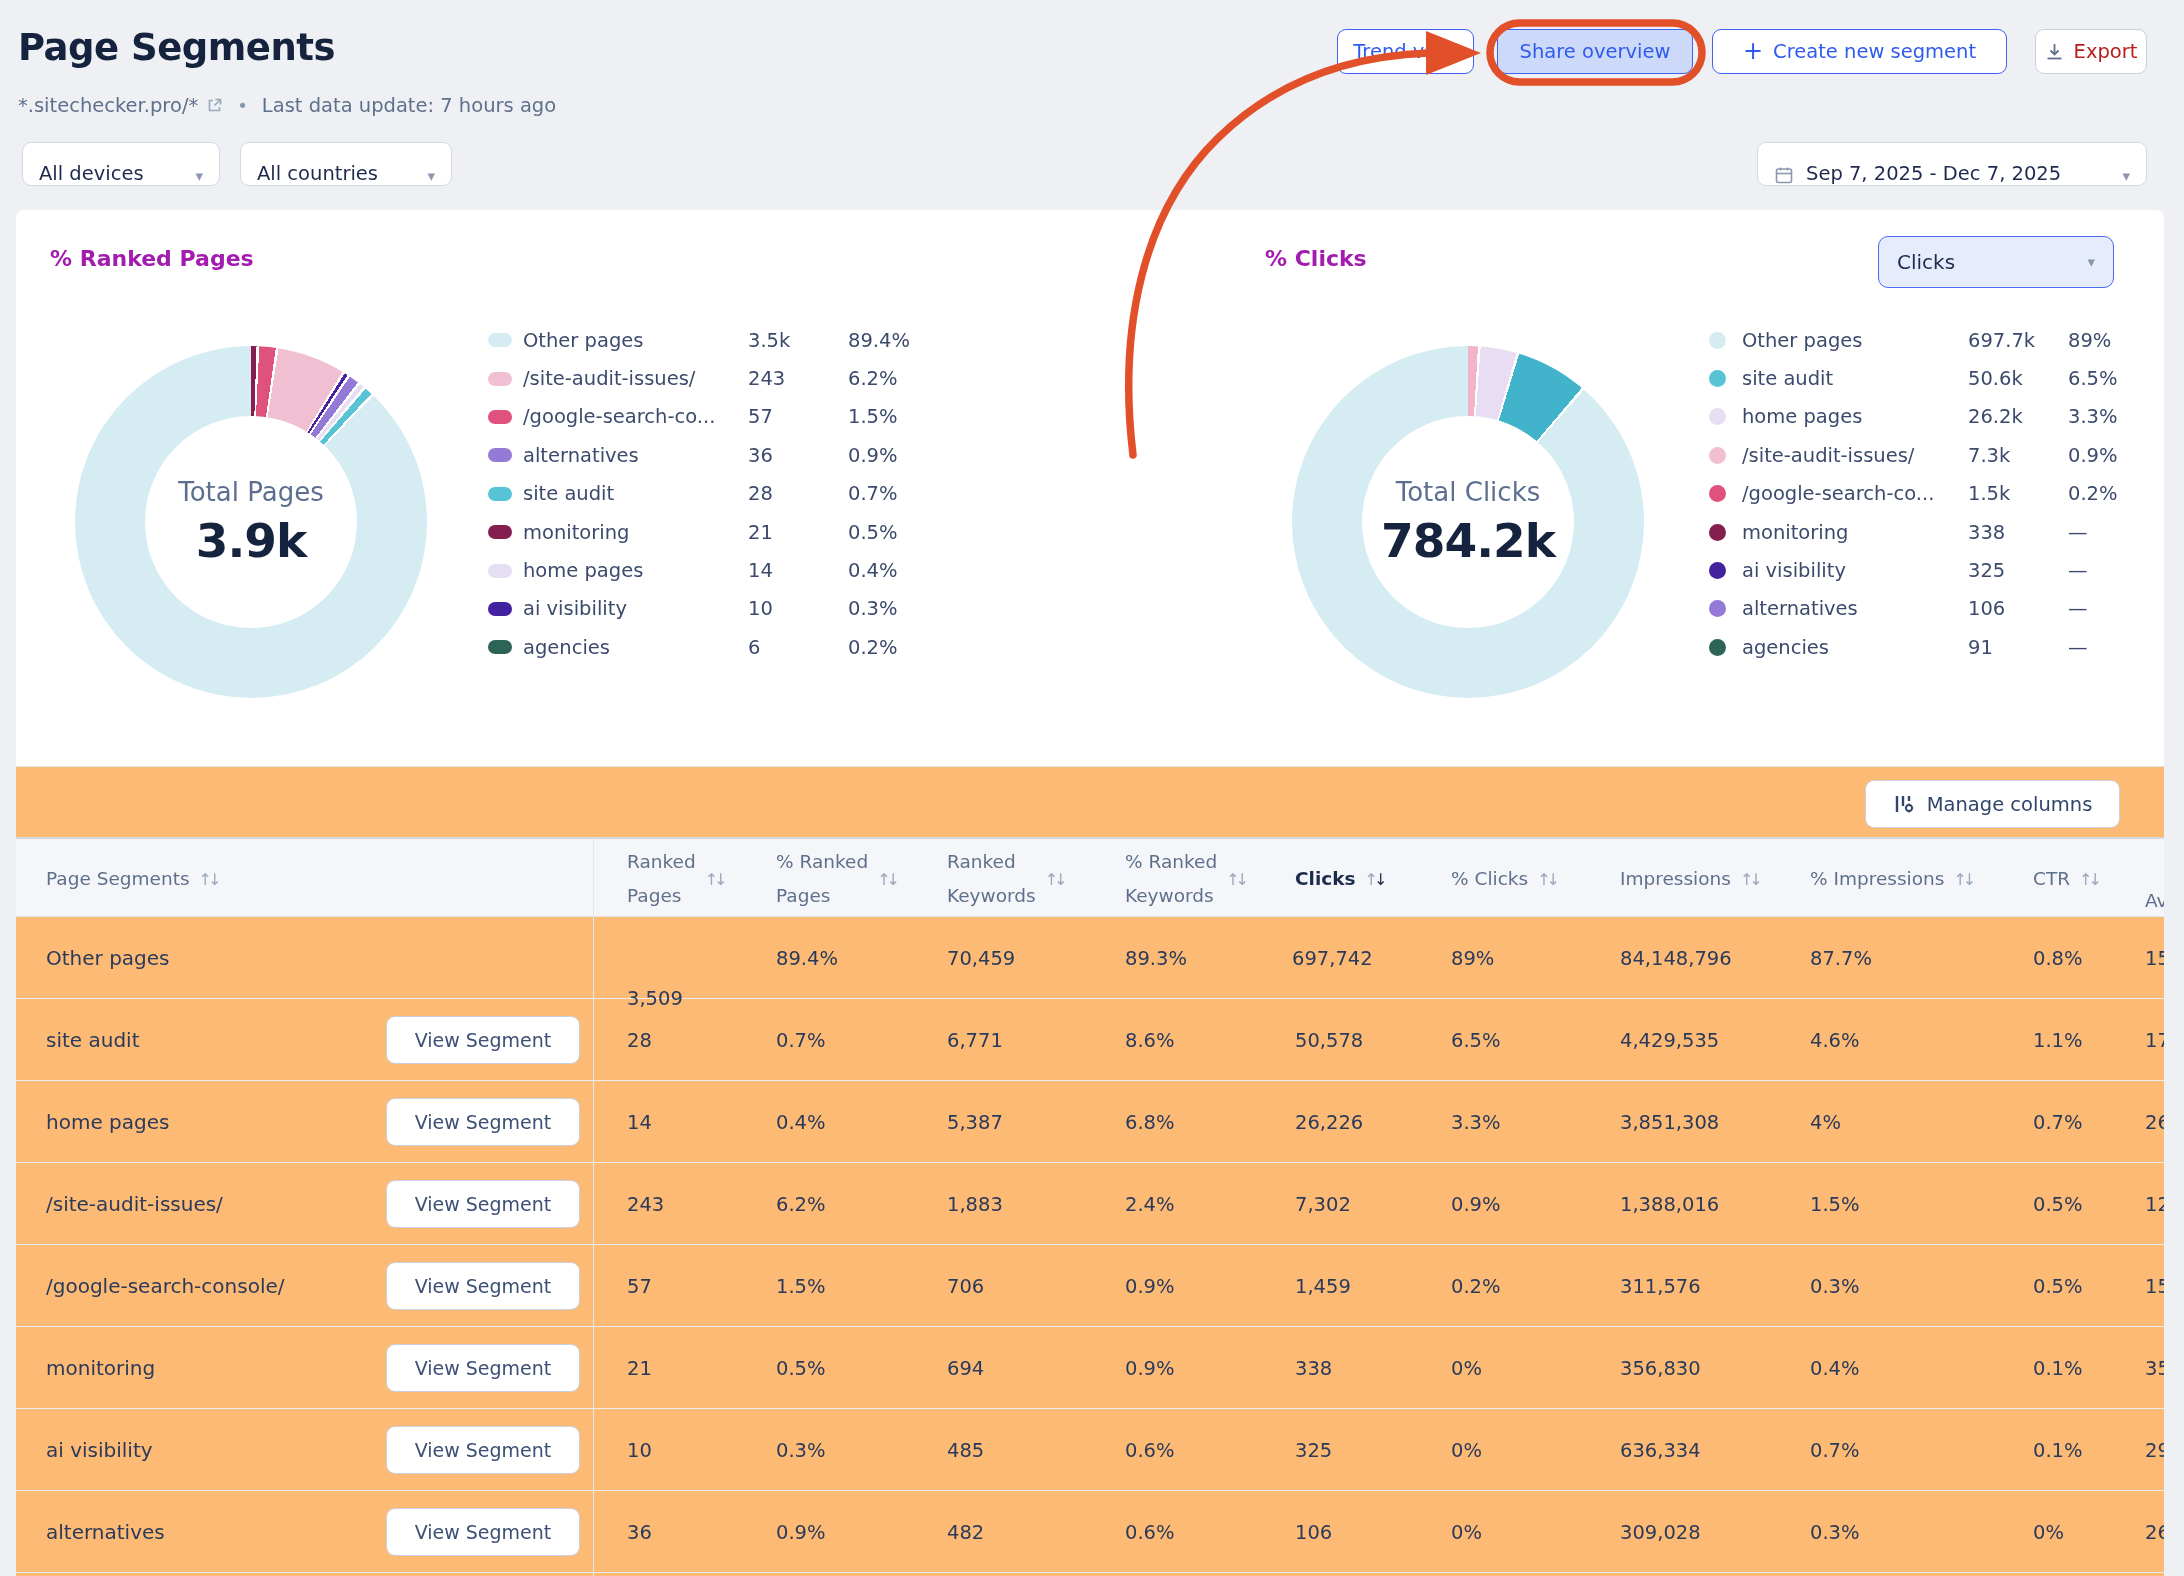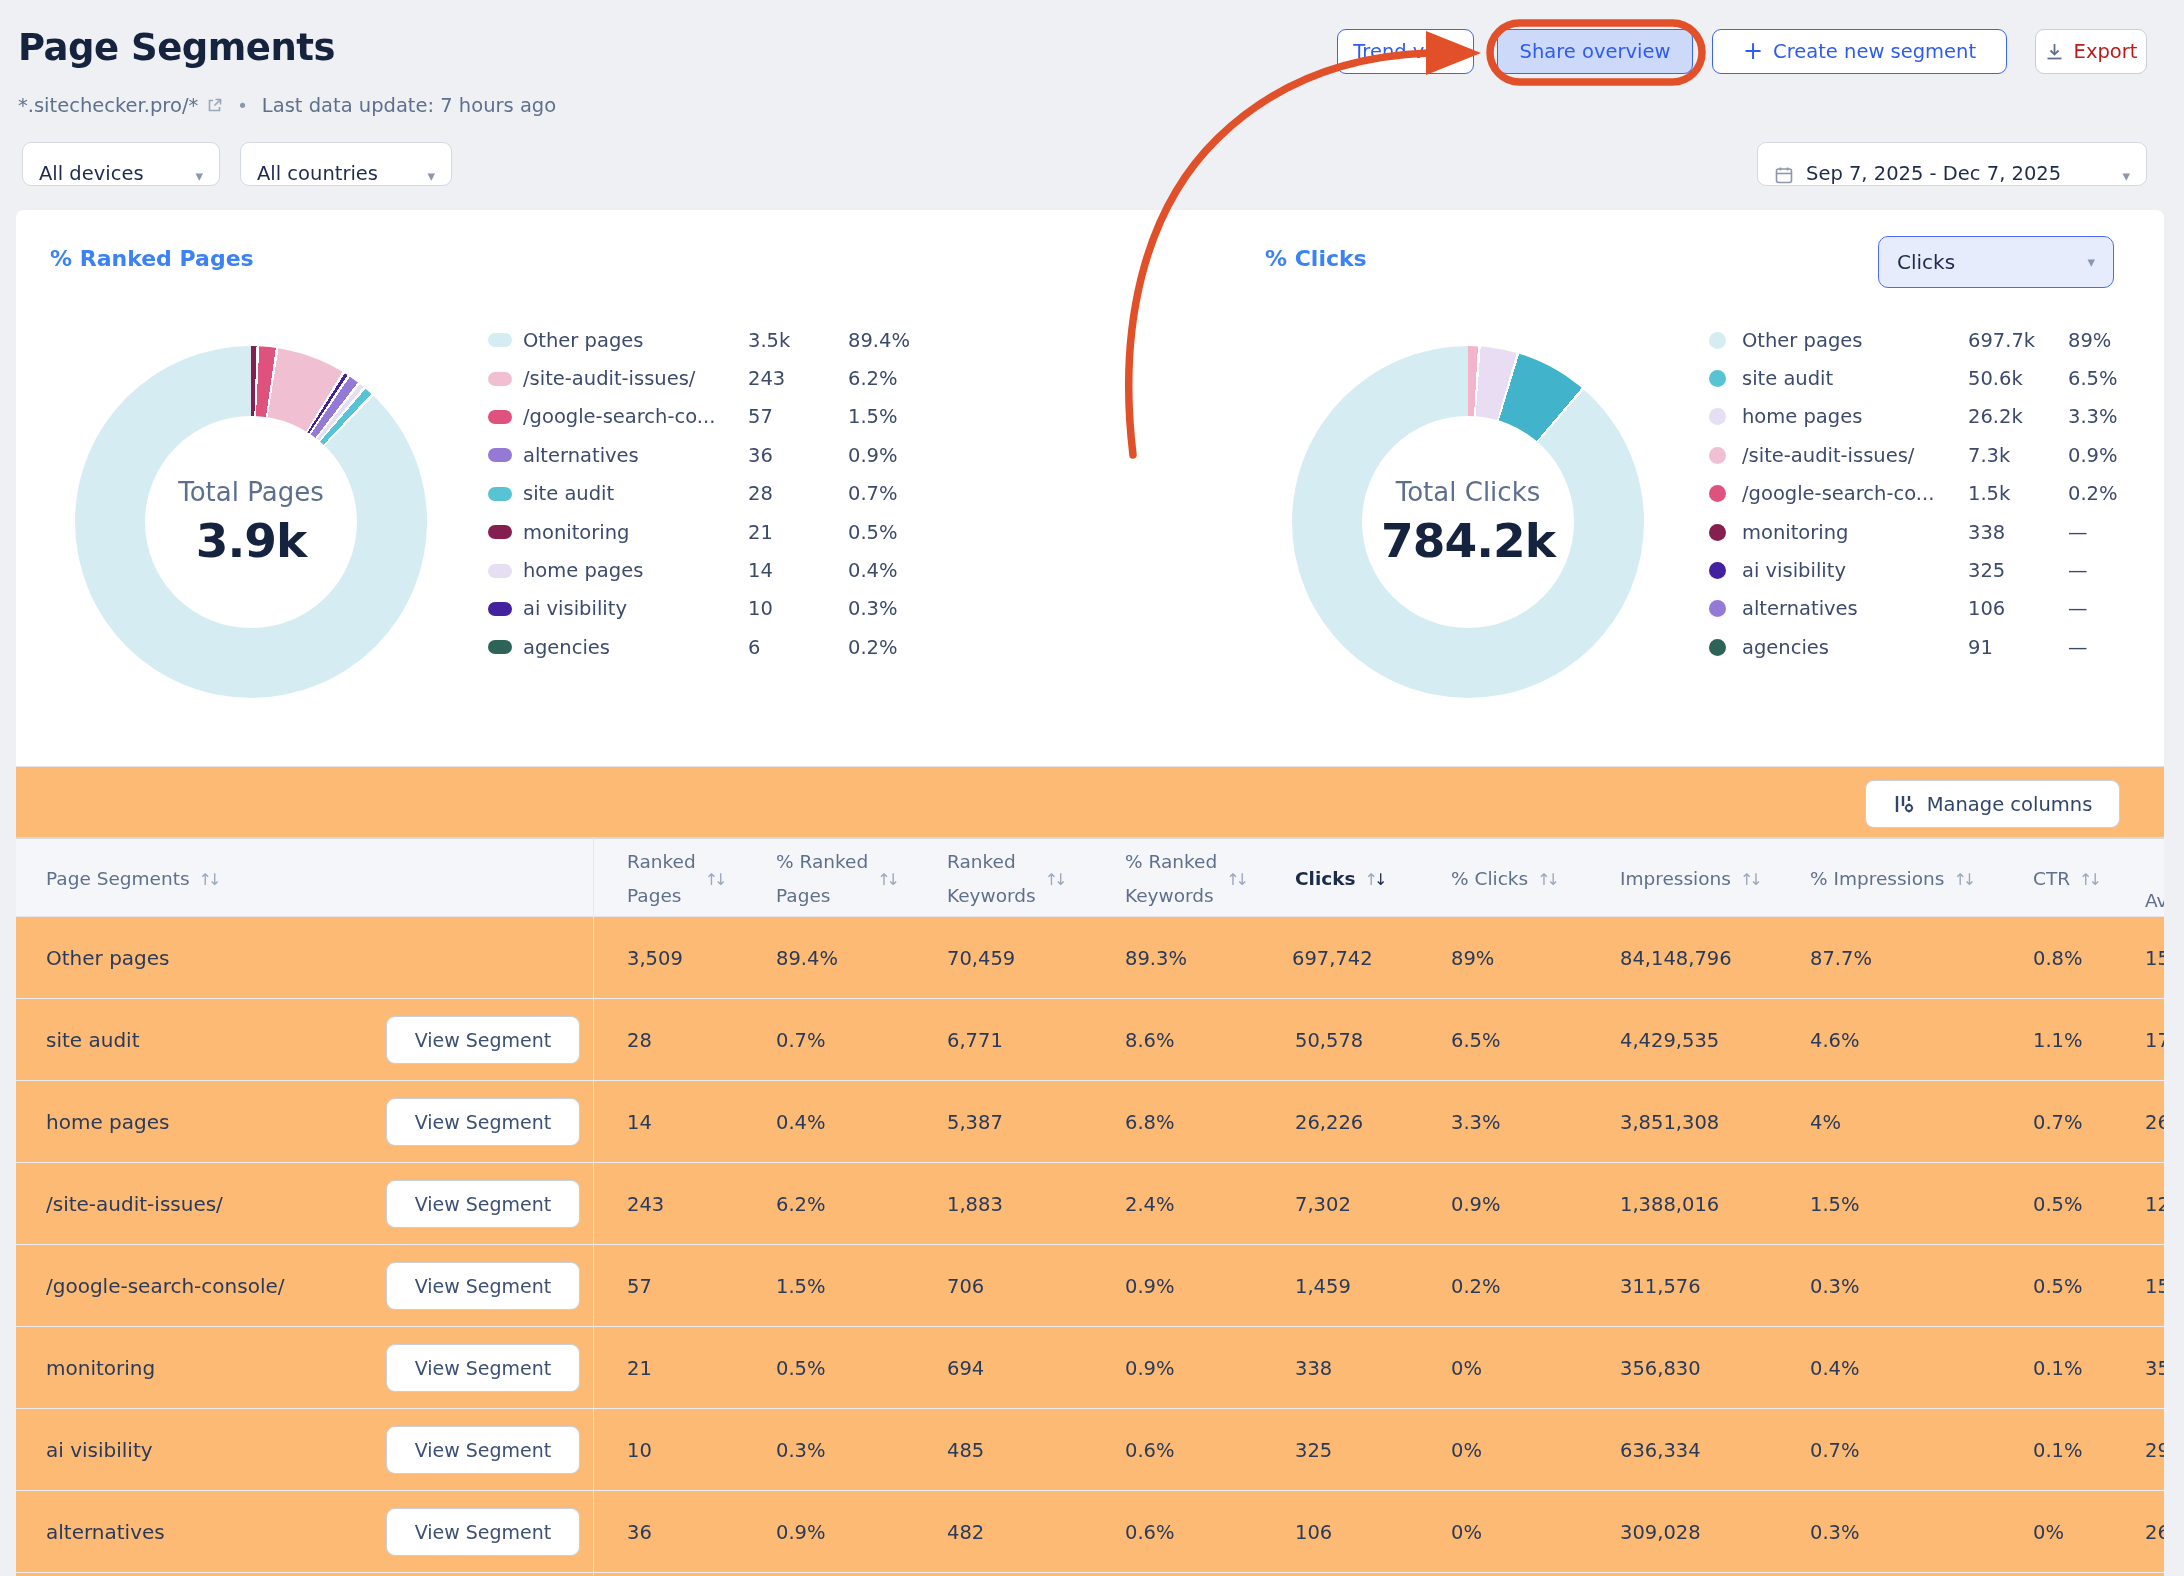--- a/index.html
+++ b/index.html
@@ -24,21 +24,21 @@
   .plus { font-size:24px; line-height:1; margin-top:-2px; }
 
   .select { position:absolute; top:142px; height:44px; background:#fff; border:1.5px solid #d3d8e1; border-radius:9px; display:flex; align-items:flex-end; padding:0 16px; font-size:19.5px; color:#1e2b4d; cursor:pointer; }
   .select .chev { margin-left:auto; color:#8b97ad; font-size:15px; padding-left:14px; }
   #sel-devices { left:22px; width:198px; }
   #sel-countries { left:240px; width:212px; }
   #sel-date { left:1757px; width:390px; gap:12px; }
 
   
   .charts-card { position:absolute; left:16px; top:210px; width:2148px; height:556px; background:#fff; border-radius:8px 8px 0 0; }
-  .chart-title { position:absolute; font-size:22px; font-weight:600; color:#3b82f6; }
+  .chart-title { position:absolute; font-size:22px; font-weight:600; color:#a21caf; }
   #title-left { left:34px; top:36px; }
   #title-right { left:1249px; top:36px; }
   .clicks-dd { position:absolute; left:1862px; top:26px; width:236px; height:52px; background:#e7ecfd; border:1.5px solid #4b6bf5; border-radius:10px; display:flex; align-items:center; padding:0 18px; font-size:20px; color:#1e2b4d; cursor:pointer; }
   .clicks-dd .chev { margin-left:auto; color:#8b97ad; font-size:15px; }
 
   .donut { position:absolute; width:352px; height:352px; border-radius:50%; }
   #donut-0 { left:59px; top:136px; }
   #donut-1 { left:1276px; top:136px;text-align:right; }
   .donut .hole { position:absolute; inset:70px; background:#fff; border-radius:50%; display:flex; flex-direction:column; align-items:center; justify-content:center; gap:6px; }
   .hole .cl { font-size:26px; color:#5d6f8f; }
@@ -375,21 +375,21 @@
         </div>
         <div class="th" style="left: 2129px; margin-top: 22px;">
           <span class="thl">
             <i style="font-style: normal;">Av</i>
           </span>
         </div>
       </div>
     <div class="tbody" id="tbody">
         <div class="tr" style="top: 0px;">
           <span class="seg">Other pages</span>
-          <span class="td" style="left: 611px;">3,509</span>
+          <span class="td" style="left: 611px; margin-top: 40px;">3,509</span>
           <span class="td" style="left: 760px;">89.4%</span>
           <span class="td" style="left: 931px;">70,459</span>
           <span class="td" style="left: 1109px;">89.3%</span>
           <span class="td" style="left: 1276px;">697,742</span>
           <span class="td" style="left: 1435px;">89%</span>
           <span class="td" style="left: 1604px;">84,148,796</span>
           <span class="td" style="left: 1794px;">87.7%</span>
           <span class="td" style="left: 2017px;">0.8%</span>
           <span class="td" style="left: 2129px;">15</span>
         </div>

